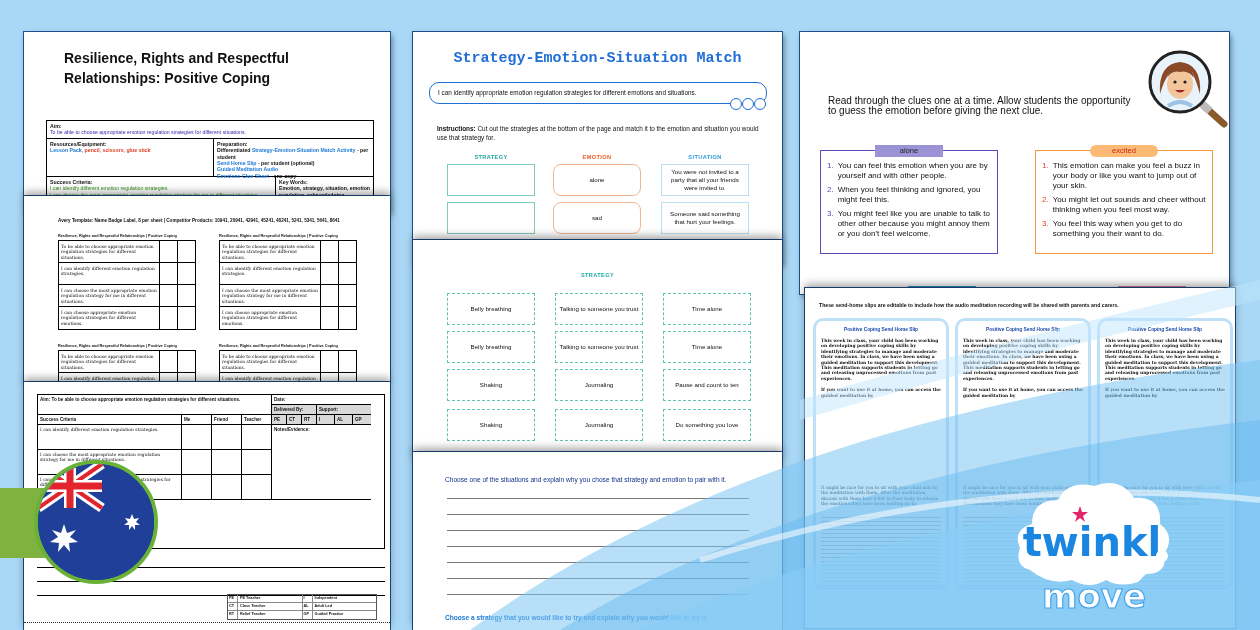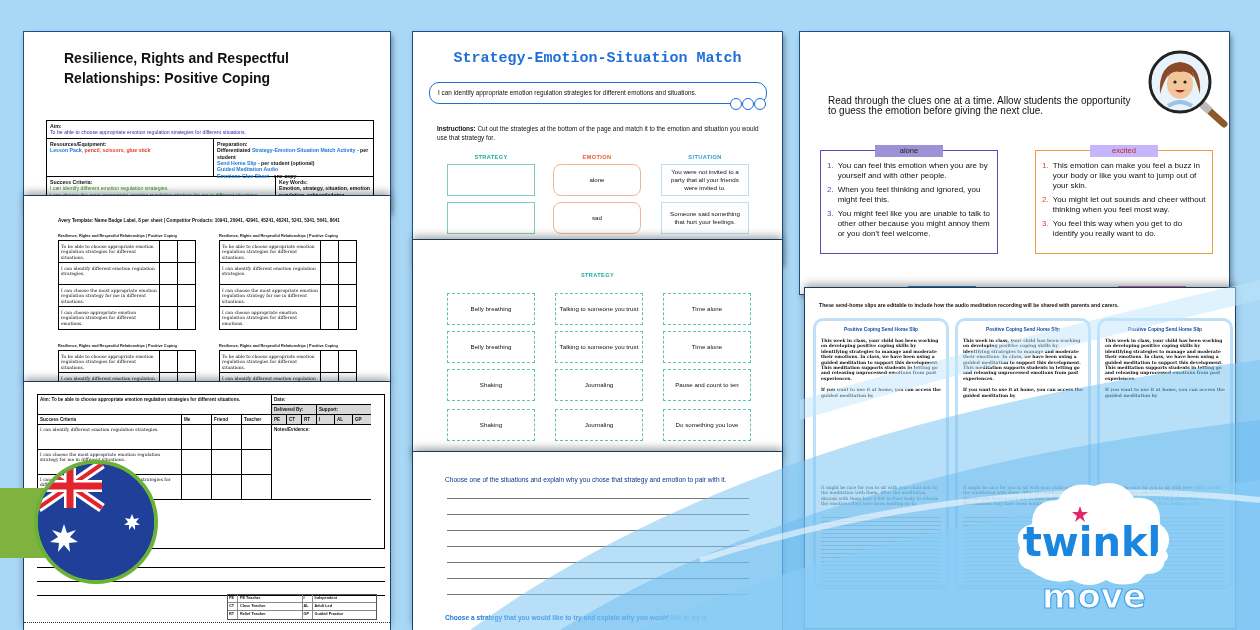--- a/index.html
+++ b/index.html
@@ -375,33 +375,33 @@
           <span>When you feel thinking and ignored, you might feel this.</span>
         </li>
       <li>
           <span class="n" style="color:#5b4bb7">3.</span>
           <span>You might feel like you are unable to talk to other other because you might annoy them or you don't feel welcome.</span>
         </li>
     </ol>
   </div>
 
   <div class="clue-box" style="left:235px; border-color:#f59a3c;">
-    <div class="tag" style="background:#c4b5fd; color:#c0271a;">excited</div>
+    <div class="tag" style="background:#fdba74; color:#c0271a;border-radius:6px;">excited</div>
     <ol>
       <li>
           <span class="n" style="color:#e2402a">1.</span>
           <span>This emotion can make you feel a buzz in your body or like you want to jump out of your skin.</span>
         </li>
       <li>
           <span class="n" style="color:#e2402a">2.</span>
           <span>You might let out sounds and cheer without thinking when you feel most way.</span>
         </li>
       <li>
           <span class="n" style="color:#e2402a">3.</span>
-          <span>You feel this way when you get to do identify you really want to do.</span>
+          <span>You feel this way when you get to do something you their want to do.</span>
         </li>
     </ol>
   </div>
   <div style="position:absolute; left:108px; top:254px; width:68px; height:10px; background:#2e8fd0;"></div>
   <div style="position:absolute; left:318px; top:254px; width:68px; height:10px; background:#e07aa8;"></div>
 </div>
 
 <div class="magnifier">
   <svg width="80" height="80" viewBox="0 0 80 80">
     <line x1="56" y1="56" x2="76" y2="74" stroke="#8a5a2a" stroke-width="7" stroke-linecap="round"></line>

